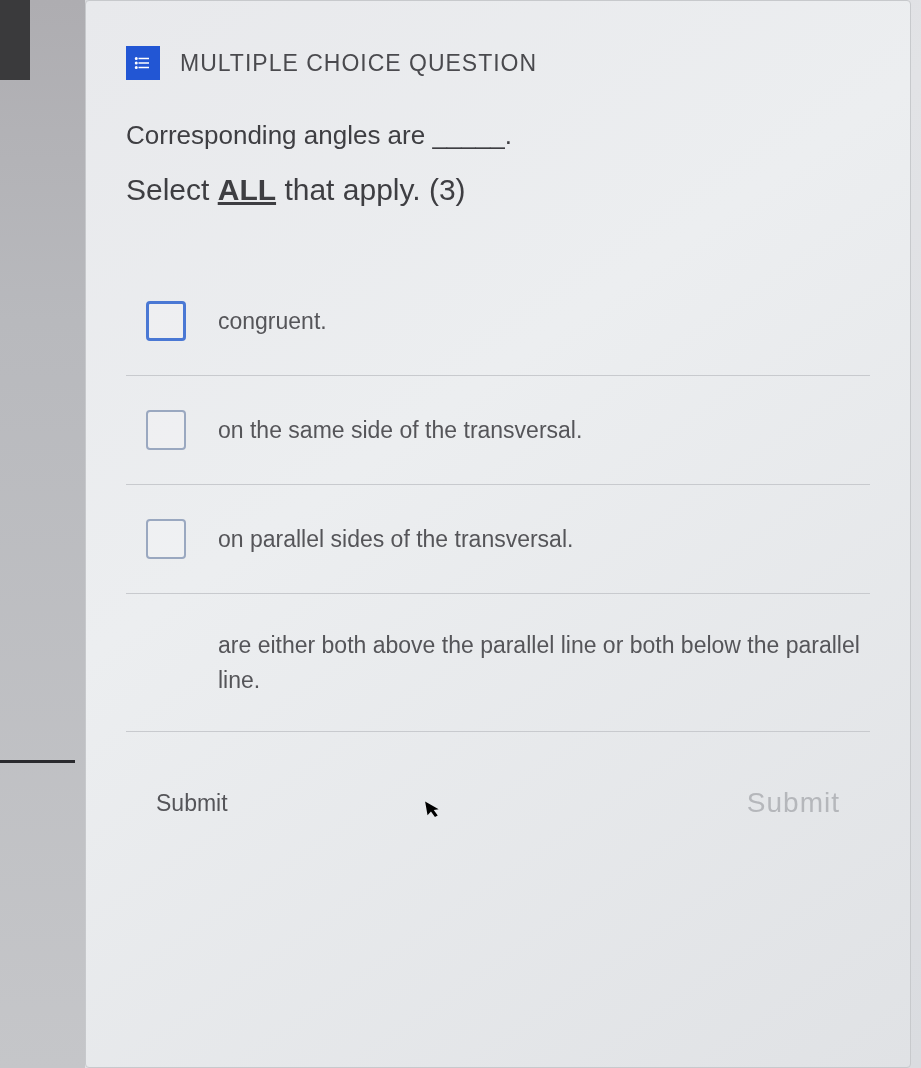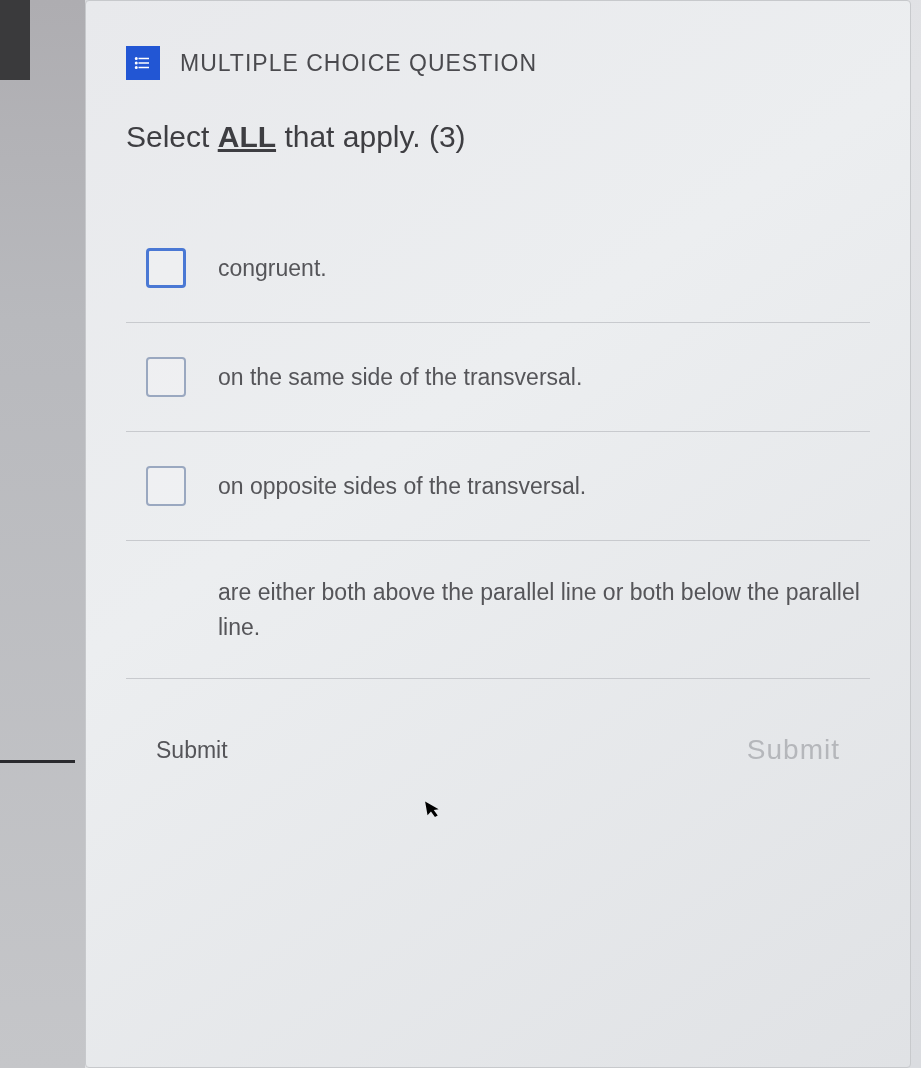--- a/index.html
+++ b/index.html
@@ -164,38 +164,39 @@
         <line x1="6" y1="12" x2="20" y2="12"></line>
         <line x1="6" y1="18" x2="20" y2="18"></line>
         <circle cx="3" cy="6" r="1" fill="white"></circle>
         <circle cx="3" cy="12" r="1" fill="white"></circle>
         <circle cx="3" cy="18" r="1" fill="white"></circle>
       </svg>
     </div>
     <div class="question-type">MULTIPLE CHOICE QUESTION</div>
   </div>
 
+  <div class="question-text">Corresponding angles are _____.</div>
 
   <div class="instruction">
     <span>Select </span><span class="all-emph">ALL</span><span> that apply. (3)</span>
   </div>
 
   <div class="option-row">
     <div class="checkbox highlight"></div>
     <div class="option-text">congruent.</div>
   </div>
 
   <div class="option-row">
     <div class="checkbox"></div>
     <div class="option-text">on the same side of the transversal.</div>
   </div>
 
   <div class="option-row">
     <div class="checkbox"></div>
-    <div class="option-text">on opposite sides of the transversal.</div>
+    <div class="option-text">on parallel sides of the transversal.</div>
   </div>
 
   <div class="option-row">
     <div class="checkbox" style="visibility:hidden"></div>
     <div class="option-text">are either both above the parallel line or both below the parallel line.</div>
   </div>
 
   <div class="cursor">
     <svg width="16" height="20" viewBox="0 0 16 20">
       <path d="M1 1 L1 15 L5 12 L8 18 L11 17 L8 11 L13 11 Z" fill="#000"></path>

